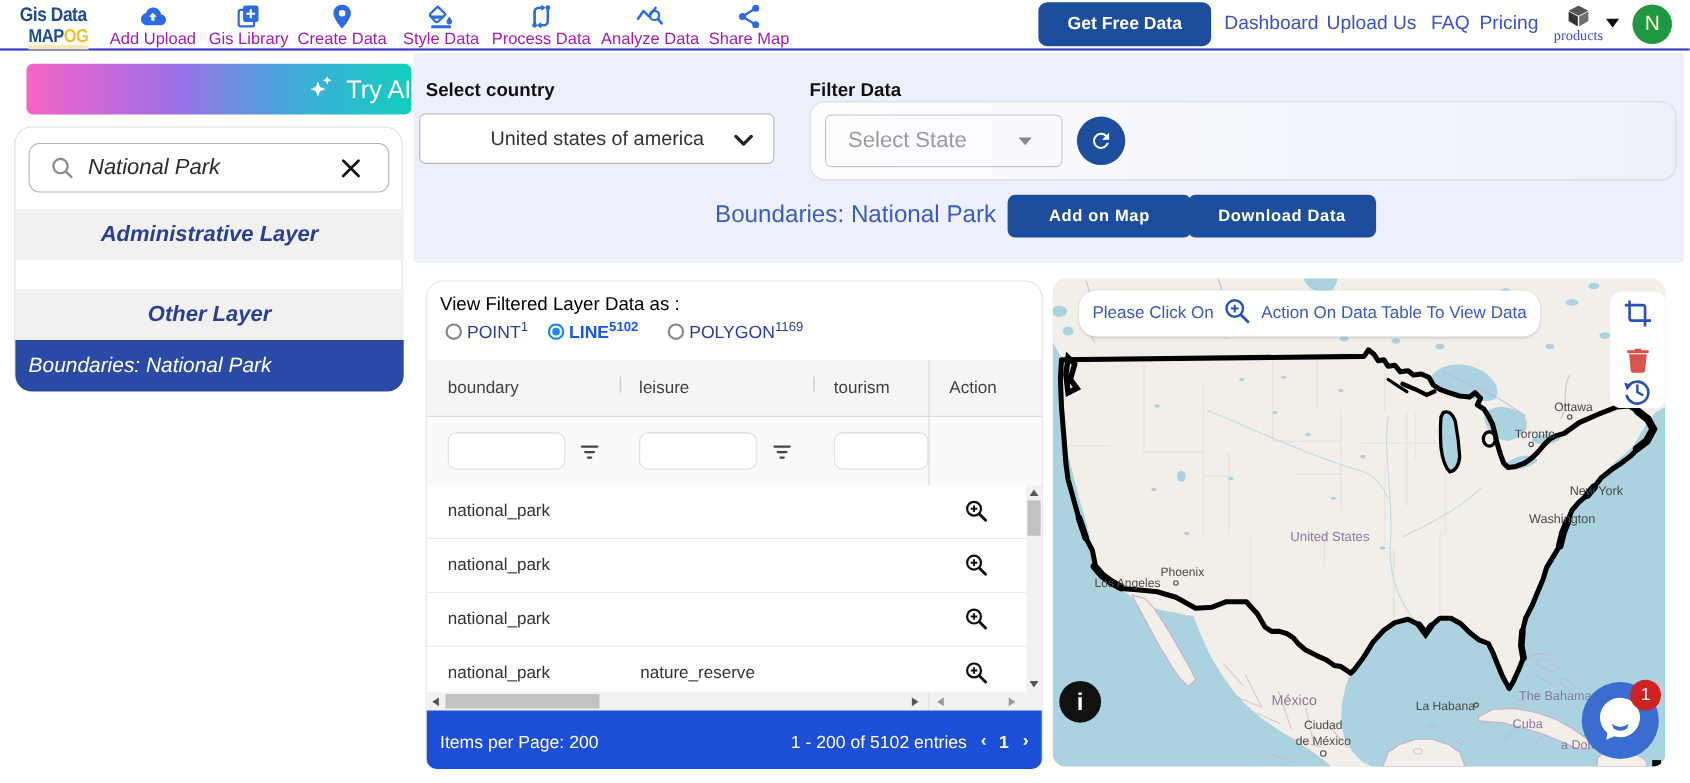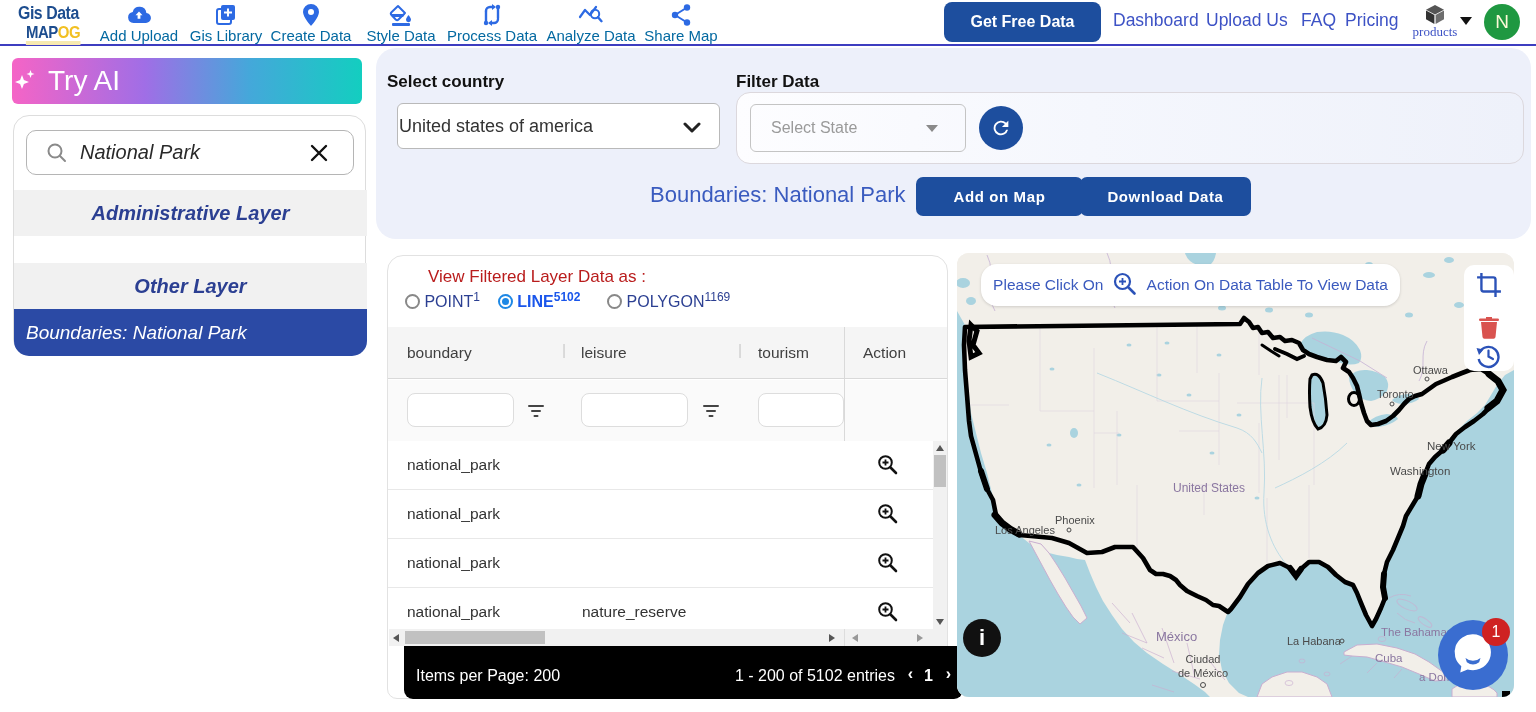--- a/index.html
+++ b/index.html
@@ -3,61 +3,61 @@
 <meta charset="utf-8">
 <style>
 * { margin:0; padding:0; box-sizing:border-box; }
 html,body { width:1536px; height:712px; background:#fff; font-family:"Liberation Sans", sans-serif; overflow:hidden; }
 
 #header { position:absolute; left:0; top:0; width:1536px; height:46px; background:#fff; border-bottom:2px solid #3d3dc0; z-index:20; }
 .logo { position:absolute; left:18px; top:4px; line-height:1; transform:scaleX(.88); transform-origin:left top; }
 .logo .l1 { font-size:18px; font-weight:bold; color:#1d4d8f; letter-spacing:-0.5px; }
 .logo .l2 { font-size:17px; font-weight:bold; color:#1d4d8f; margin-top:2px; margin-left:9px; letter-spacing:-0.5px; border-bottom:4px solid #f7e9b0; display:inline-block; }
 .logo .og { color:#f2c022; }
-.navitem { position:absolute; top:2px; text-align:center; color:#0369a1; font-size:15px; white-space:nowrap; }
+.navitem { position:absolute; top:2px; text-align:center; color:#a21caf; font-size:15px; white-space:nowrap; }
 .navitem svg { display:block; margin:2px auto 1px; }
 
 #gfd { position:absolute; left:944px; top:2px; width:157px; height:40px; background:#1d4e9e; color:#fff; font-weight:bold; font-size:16px; border-radius:8px; text-align:center; line-height:40px; }
 .hlink { position:absolute; top:10px; color:#3d52c5; font-size:17.5px; }
 #products { position:absolute; left:1410px; top:5px; width:50px; text-align:center; color:#3d52c5; font-size:13px; font-family:"Liberation Serif", serif; }
 #caret { position:absolute; left:1460px; top:17px; width:0; height:0; border-left:6.5px solid transparent; border-right:6.5px solid transparent; border-top:8.5px solid #111; }
 #avatar { position:absolute; left:1484px; top:4px; width:36px; height:36px; border-radius:50%; background:#1f9841; color:#fdf8d8; font-size:19px; text-align:center; line-height:36px; }
 
-#tryai { position:absolute; left:12px; top:58px; width:350px; height:46px; border-radius:6px; background:linear-gradient(90deg,#f564c6 0%,#a06ee6 38%,#44a8da 68%,#13cec0 100%); color:#fff; font-size:28px; text-align:left; line-height:46px; }
+#tryai { position:absolute; left:24px; top:58px; width:350px; height:46px; border-radius:6px; background:linear-gradient(90deg,#f564c6 0%,#a06ee6 38%,#44a8da 68%,#13cec0 100%); color:#fff; font-size:23px; text-align:right; line-height:46px; }
 #sidecard { position:absolute; left:13px; top:115px; width:353px; height:240px; border:1px solid #ddd; border-radius:16px; background:#fff;font-style:italic; }
 #searchbox { position:absolute; left:12px; top:14px; width:328px; height:45px; border:1px solid #b5b5b5; border-radius:10px; background:#fff; }
 #searchtext { position:absolute; left:53px; top:10px; font-size:20px; color:#2a2a2a; }
 .graybar { position:absolute; left:0; width:353px; height:46px; background:#f1f1f1; color:#2b3f92; font-weight:bold; font-size:20px; text-align:center; line-height:46px; }
 #selrow { position:absolute; left:0; top:193px; width:353px; height:47px; background:#2b4aa5; color:#fff; font-size:19px; line-height:47px; padding-left:12px; border-radius:0 0 15px 15px; }
 
-#fpanel { position:absolute; left:376px; top:48px; width:1155px; height:191px; background:#edf0fa; border-radius:20px; }
+#fpanel { position:absolute; left:376px; top:48px; width:1155px; height:191px; background:#edf0fa; border-radius:4px; }
 .blabel { position:absolute; font-size:17px; font-weight:bold; color:#111; }
-#country { position:absolute; left:21px; top:55px; width:323px; height:46px; background:#fff; border:1px solid #b9b9b9; border-radius:6px; font-size:18px; color:#333; line-height:44px; padding-left:1px; }
+#country { position:absolute; left:5px; top:55px; width:323px; height:46px; background:#fff; border:1px solid #b9b9b9; border-radius:6px; font-size:18px; color:#333; line-height:44px; padding-left:1px;text-align:center; }
 #fdbox { position:absolute; left:360px; top:44px; width:788px; height:72px; background:linear-gradient(90deg,#fdfdff 0%,#f5f7fd 45%,#eef1fa 100%); border:1px solid #dcd8dd; border-radius:14px; }
-#selstate { position:absolute; left:13px; top:11px; width:216px; height:48px; border:1px solid #c4c4c4; border-radius:6px; font-size:16px; color:#9a9a9a; line-height:46px; padding-left:20px; }
+#selstate { position:absolute; left:13px; top:11px; width:216px; height:48px; border:1px solid #c4c4c4; border-radius:6px; font-size:20px; color:#9a9a9a; line-height:46px; padding-left:20px; }
 #refresh { position:absolute; left:242px; top:13px; width:44px; height:44px; border-radius:50%; background:#1d4e9e; }
 #btitle { position:absolute; left:274px; top:134px; font-size:22px; color:#3a5bbf; }
 .bluebtn { position:absolute; top:129px; height:39px; background:#1d4e9e; border-radius:7px; color:#fff; font-weight:bold; font-size:15px; letter-spacing:0.6px; text-align:center; line-height:39px; }
 
 #dpanel { position:absolute; left:387px; top:255px; width:561px; height:444px; background:#fff; border:1px solid #e2e2e2; border-radius:16px 16px 10px 10px; }
-#dtitle { position:absolute; left:12px; top:11px; font-size:17px; color:#b91c1c;margin-left:28px; }
+#dtitle { position:absolute; left:12px; top:11px; font-size:17px; color:#000000; }
 #radios { position:absolute; left:17px; top:34px; width:540px; height:20px; font-size:16px; color:#2b3f92; }
 .radio { display:inline-block; width:15px; height:15px; border:2px solid #888; border-radius:50%; vertical-align:-2px; }
 .radio.sel { border-color:#1e88e5; position:relative; }
 .radio.sel:after { content:""; position:absolute; left:2px; top:2px; width:7px; height:7px; background:#1e88e5; border-radius:50%; }
 sup { font-size:12px; }
 #thead { position:absolute; left:0; top:71px; width:559px; height:52px; background:#f5f5f5; border-bottom:1px solid #d9d9d9; font-size:15.5px; color:#3f3f3f; }
 #frow { position:absolute; left:0; top:124px; width:559px; height:61px; background:#fafafa; }
 .finput { position:absolute; top:13px; height:34px; background:#fff; border:1px solid #ddd; border-radius:8px; }
 .drow { position:absolute; left:0; width:545px; height:49px; border-bottom:1px solid #e8e8e8; font-size:15.5px; color:#333; background:#fff; }
 #actioncol { position:absolute; left:456px; top:71px; width:1px; height:302px; background:#d9d9d9; }
 
 #vscroll { position:absolute; left:545px; top:185px; width:14px; height:188px; background:#f1f1f1; }
 #hscroll { position:absolute; left:1px; top:373px; width:558px; height:17px; background:#f1f1f1; font-size:0; }
-#dfoot { position:absolute; left:16px; top:390px; width:559px; height:53px; background:#000000; border-radius:0 0 9px 9px; color:#fff; font-size:16px; }
+#dfoot { position:absolute; left:0; top:390px; width:559px; height:53px; background:#1d4ed8; border-radius:0 0 9px 9px; color:#fff; font-size:16px; }
 
 #mappanel { position:absolute; left:957px; top:253px; width:557px; height:444px; border-radius:12px; overflow:hidden; background:#f2efe9; }
 #mappill { position:absolute; left:24px; top:11px; width:419px; height:42px; background:#fff; border-radius:16px; color:#3b5abe; font-size:15.5px; text-align:center; line-height:42px; box-shadow:0 1px 3px rgba(0,0,0,.15); }
 #mapctl { position:absolute; left:507px; top:12px; width:50px; height:106px; background:#fff; border-radius:10px; }
 #infoc { position:absolute; left:6px; top:366px; width:38px; height:38px; border-radius:50%; background:#111; color:#fff; font-weight:bold; font-size:22px; text-align:center; line-height:38px; }
 #chat { position:absolute; left:1438px; top:620px; width:70px; height:70px; border-radius:50%; background:#3a6dd0; z-index:30; }
 #chatbadge { position:absolute; left:1482px; top:618px; width:28px; height:28px; border-radius:50%; background:#cf2222; color:#fff; font-size:16px; text-align:center; line-height:28px; z-index:31; }
 </style>
 </head>
 <body>

